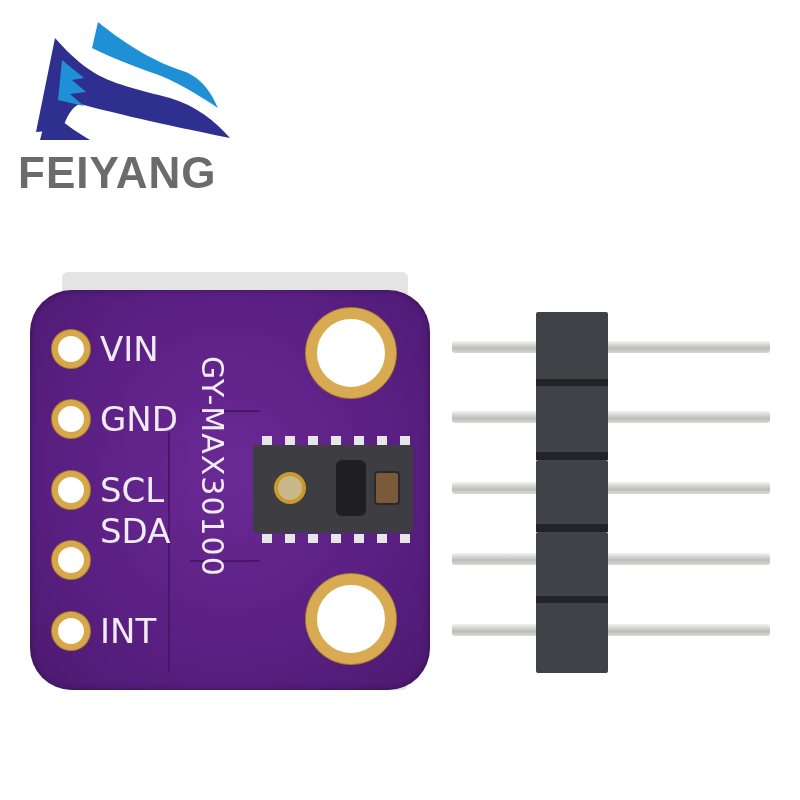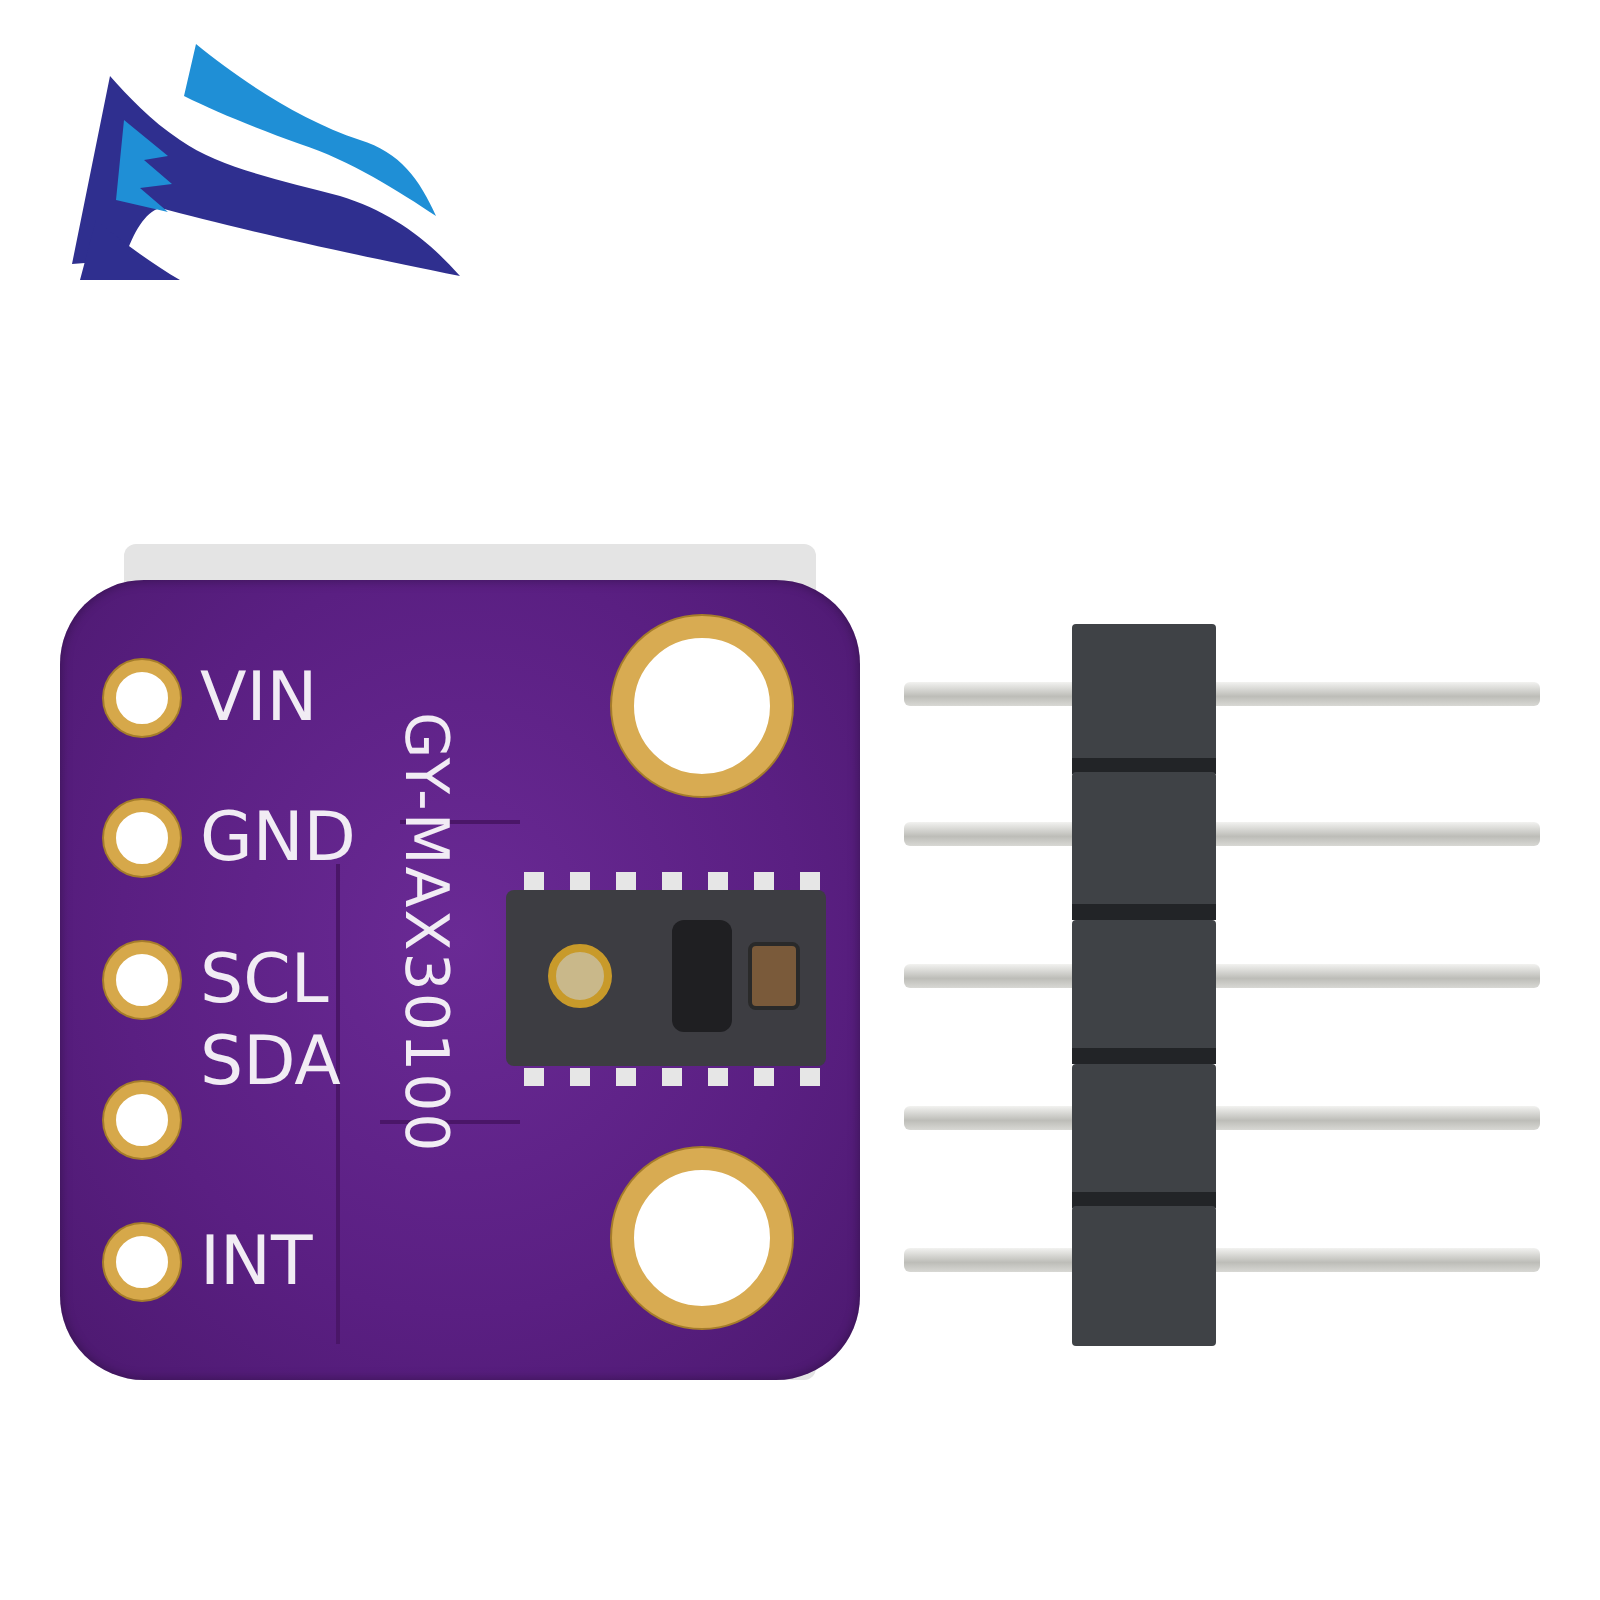--- a/index.html
+++ b/index.html
@@ -27,20 +27,21 @@
 </head>
 <body>
 
 <div class="logo">
   <svg width="260" height="150" viewBox="0 0 260 150">
     <path d="M98 22 C120 40 150 60 180 70 C200 76 210 90 218 108 C200 96 175 80 150 72 C128 64 108 56 92 48 Z" fill="#1f8fd6"></path>
     <path d="M55 38 L36 132 L62 130 C66 118 72 106 80 104 C110 112 160 124 230 138 C214 120 196 106 170 98 C140 90 110 84 90 70 C75 60 64 48 55 38 Z" fill="#2f2f8f"></path>
     <path d="M62 60 L84 78 L72 80 L86 92 L70 94 L84 106 L58 100 Z" fill="#1f8fd6"></path>
     <path d="M48 110 C60 120 76 132 90 140 L40 140 Z" fill="#2f2f8f"></path>
   </svg>
+  <div class="logo-text">FEIYANG</div>
 </div>
 
 <div class="board-shadow"></div>
 <div class="board"></div>
 
 <div class="trace" style="left:200px;top:410px;width:60px;height:0;border-width:2px 0 0 0;"></div>
 <div class="trace" style="left:168px;top:432px;width:0;height:240px;border-width:0 0 0 2px;"></div>
 <div class="trace" style="left:190px;top:560px;width:70px;height:0;border-width:2px 0 0 0;"></div>
 
 <div class="pad" style="left:52px;top:330px;"></div>

